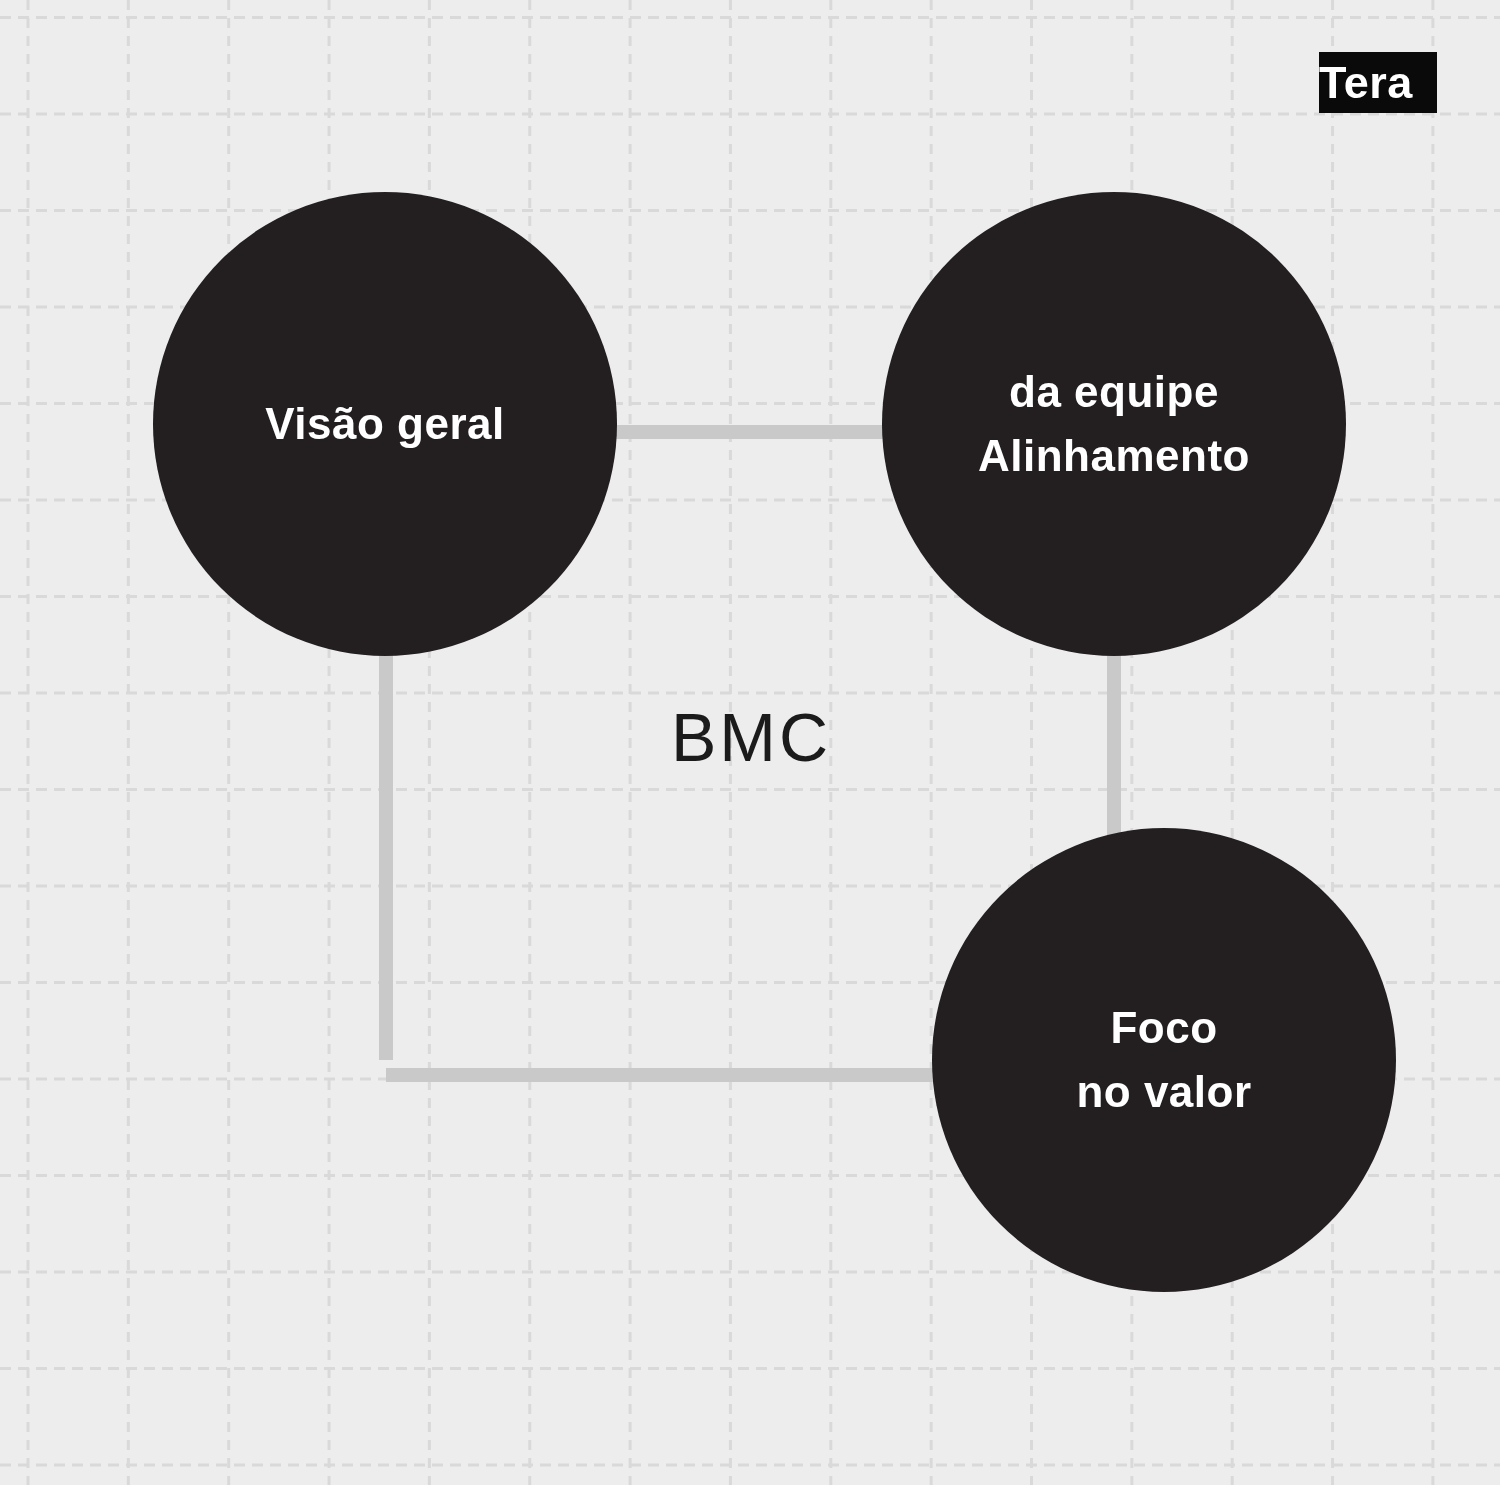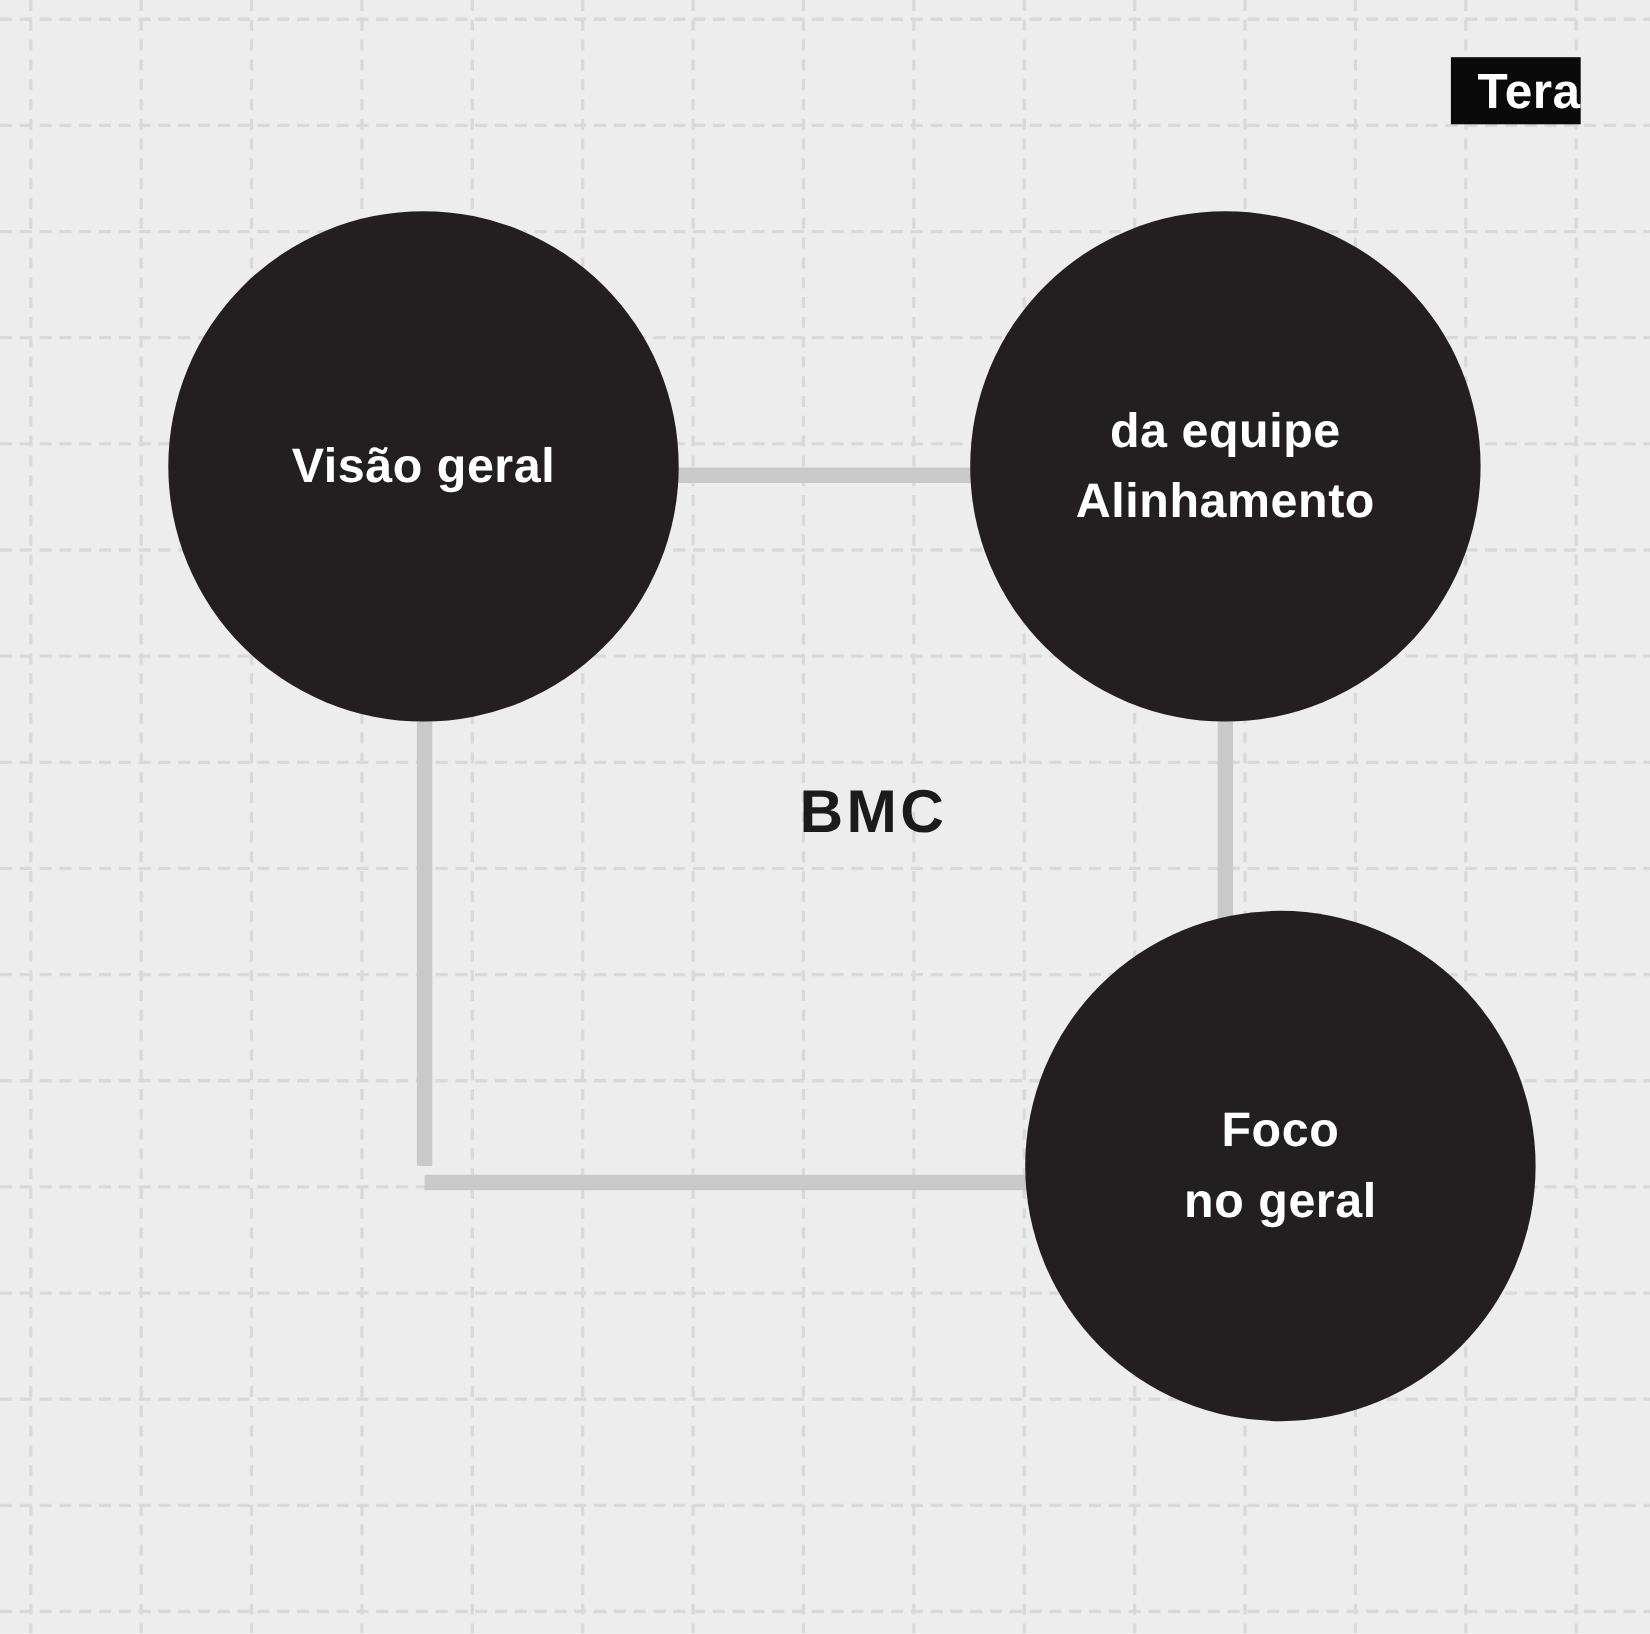--- a/index.html
+++ b/index.html
@@ -38,40 +38,40 @@
   }
   .node-label .l { display: block; }
 
   .pos-tl { left: 153px; top: 192px; }
   .pos-tr { left: 882px; top: 192px; }
   .pos-bl { left: 154px; top: 828px; }
   .pos-br { left: 932px; top: 828px; }
 
   .center-label {
     position: absolute;
-    left: 794px;
+    left: 751px;
     top: 737px;
     transform: translate(-50%, -50%);
-    font-size: 55px;
-    font-weight: 700;
+    font-size: 68px;
+    font-weight: 400;
     letter-spacing: 3px;
     color: var(--center_text, #1b1b1b);
     white-space: nowrap;
   }
 
   .logo {
     position: absolute;
     left: 1319px;
     top: 52px;
     width: 118px;
     height: 61px;
     background: var(--logo_bg, #0a0a0a);
     display: flex;
     align-items: center;
-    justify-content: flex-end;
+    justify-content: flex-start;
   }
   .logo-text {
     color: var(--logo_text, #ffffff);
     font-weight: 700;
     font-size: 45px;
     letter-spacing: 0.5px;
     line-height: 1;
   }
 </style>
 </head>
@@ -137,17 +137,17 @@
     <div class="node-label">
       <span class="l">da equipe</span>
       <span class="l">Alinhamento</span>
     </div>
   </div>
 
 
   <div class="node pos-br">
     <div class="node-label">
       <span class="l">Foco</span>
-      <span class="l">no geral</span>
+      <span class="l">no valor</span>
     </div>
   </div>
 
 </div>
 
 </body></html>

